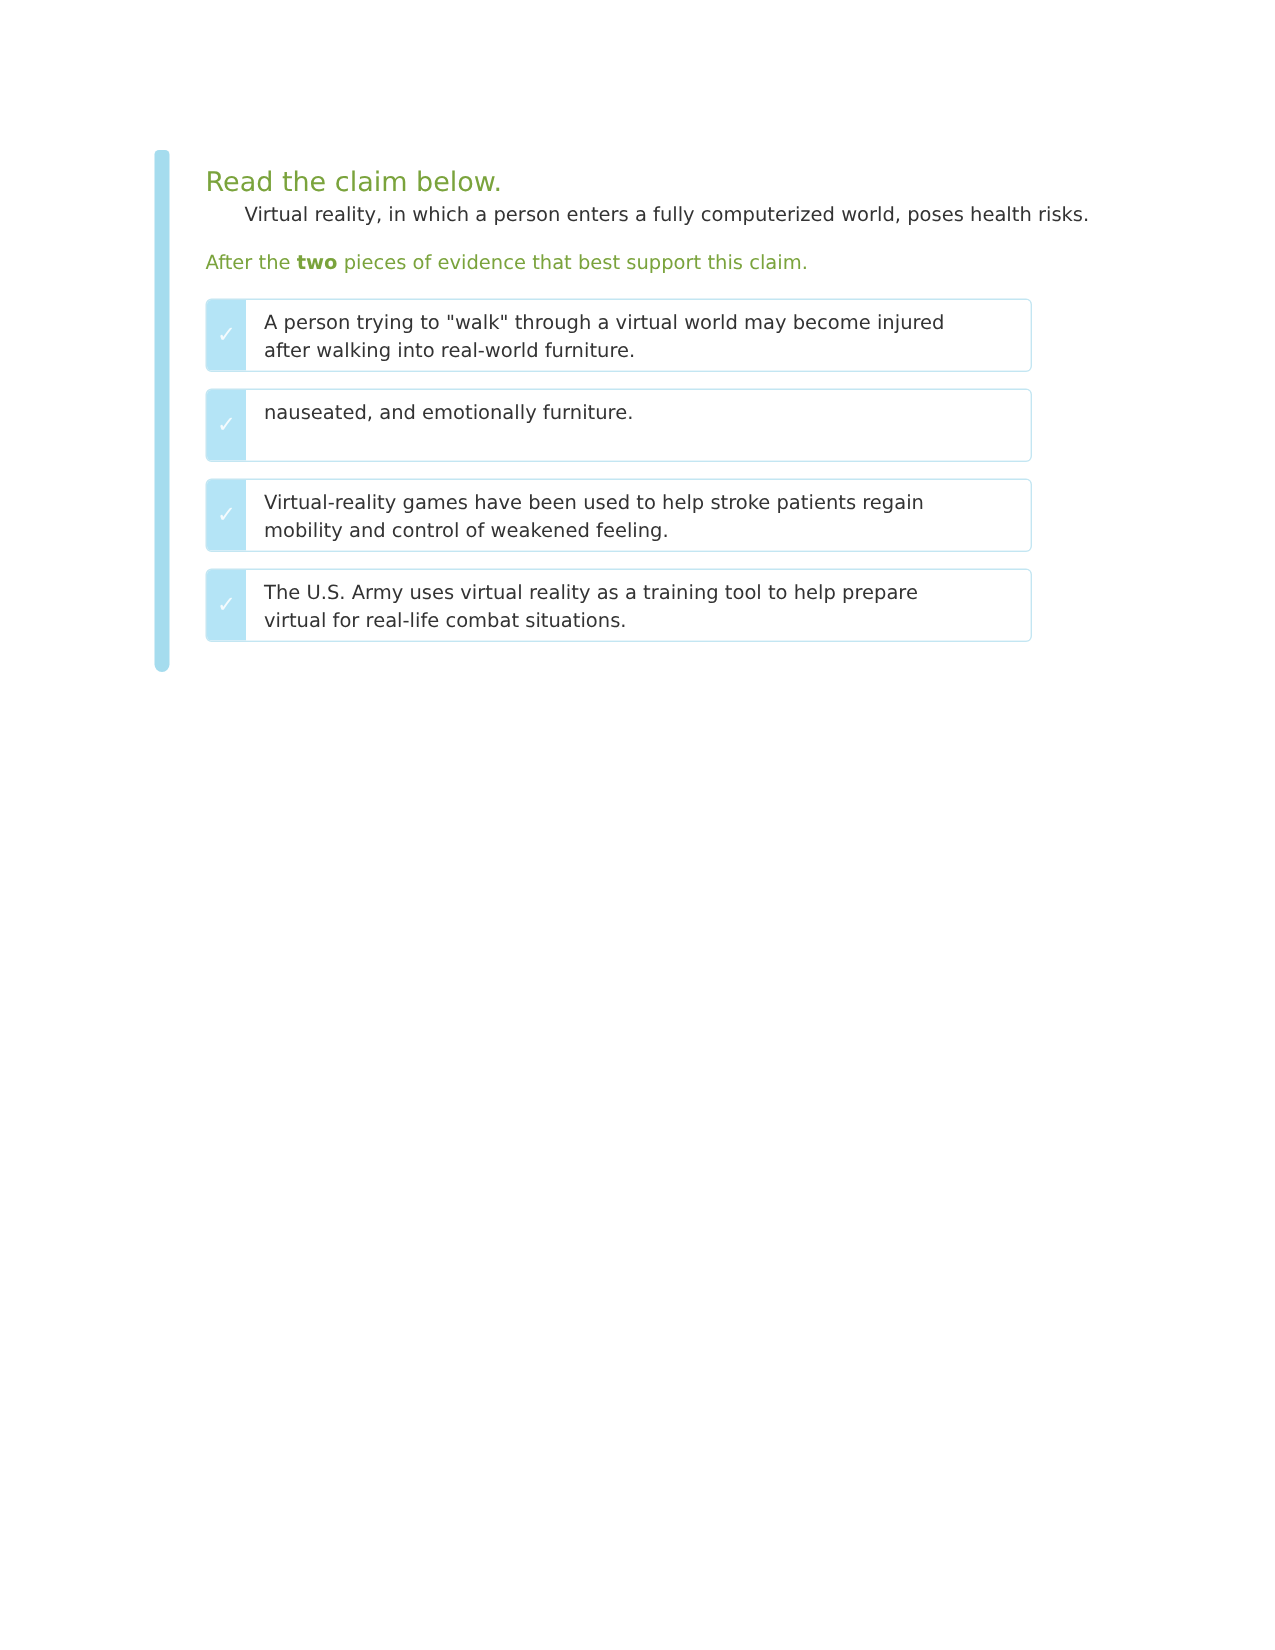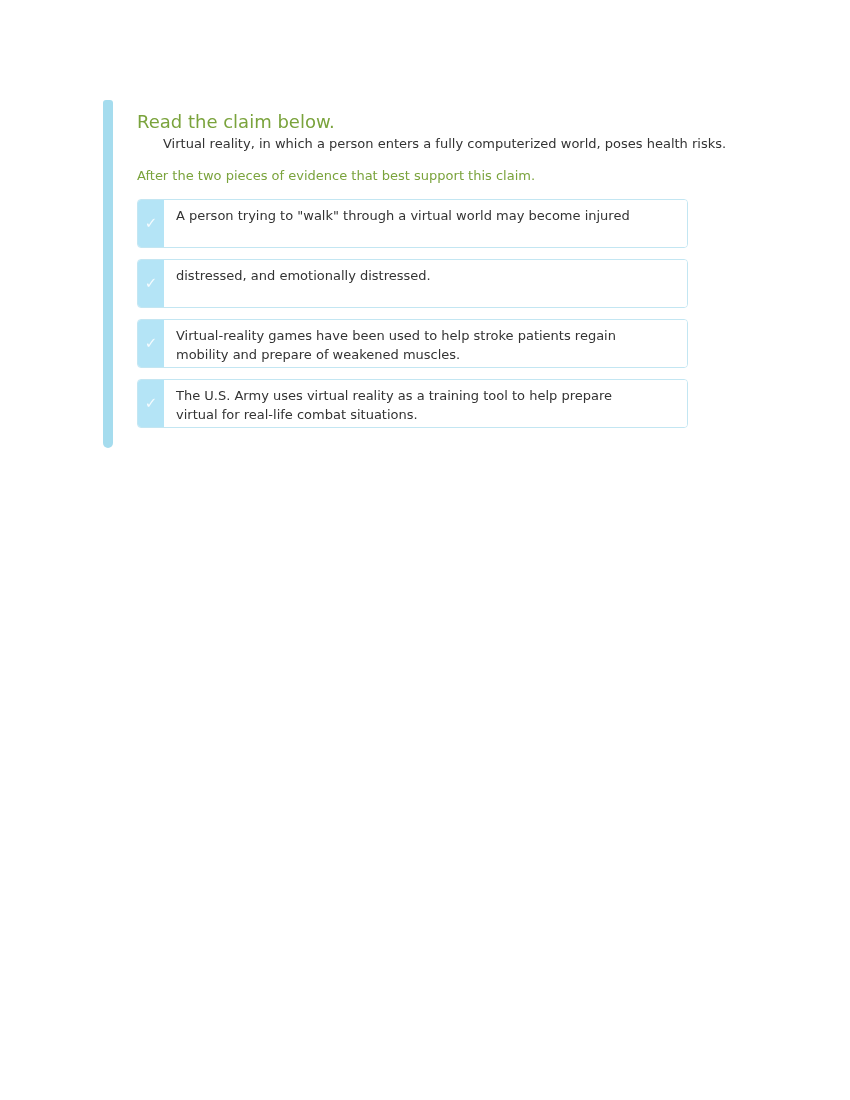--- a/index.html
+++ b/index.html
@@ -36,21 +36,21 @@
     line-height: 14px;
     color: #333333;
     white-space: nowrap;
   }
   .instruction-text {
     margin-top: 18px;
     font-size: 13px;
     line-height: 14px;
     color: #7aa33c;
   }
-  .instruction-text .em { font-weight: normal; text-align: right; }
+  .instruction-text .em { font-weight: bold; text-align: right; }
   .options {
     margin-top: 16px;
     width: 551px;
   }
   .option-row {
     display: flex;
     align-items: stretch;
     width: 551px;
     height: 49px;
     margin-bottom: 11px;
@@ -96,39 +96,40 @@
   <div class="instruction-text"><span>After the </span><span class="em">two</span><span> pieces of evidence that best support this claim.</span></div>
 
   <div class="options">
 
     <div class="option-row">
       <div class="option-check">
         <span class="check-glyph">✓</span>
       </div>
       <div class="option-body">
         <div>A person trying to "walk" through a virtual world may become injured</div>
+        <div>after walking into real-world furniture.</div>
       </div>
     </div>
 
     <div class="option-row">
       <div class="option-check">
         <span class="check-glyph">✓</span>
       </div>
       <div class="option-body">
-        <div>distressed, and emotionally distressed.</div>
+        <div>nauseated, and emotionally furniture.</div>
       </div>
     </div>
 
     <div class="option-row">
       <div class="option-check">
         <span class="check-glyph">✓</span>
       </div>
       <div class="option-body">
         <div>Virtual-reality games have been used to help stroke patients regain</div>
-        <div>mobility and prepare of weakened muscles.</div>
+        <div>mobility and control of weakened feeling.</div>
       </div>
     </div>
 
     <div class="option-row">
       <div class="option-check">
         <span class="check-glyph">✓</span>
       </div>
       <div class="option-body">
         <div>The U.S. Army uses virtual reality as a training tool to help prepare</div>
         <div>virtual for real-life combat situations.</div>

